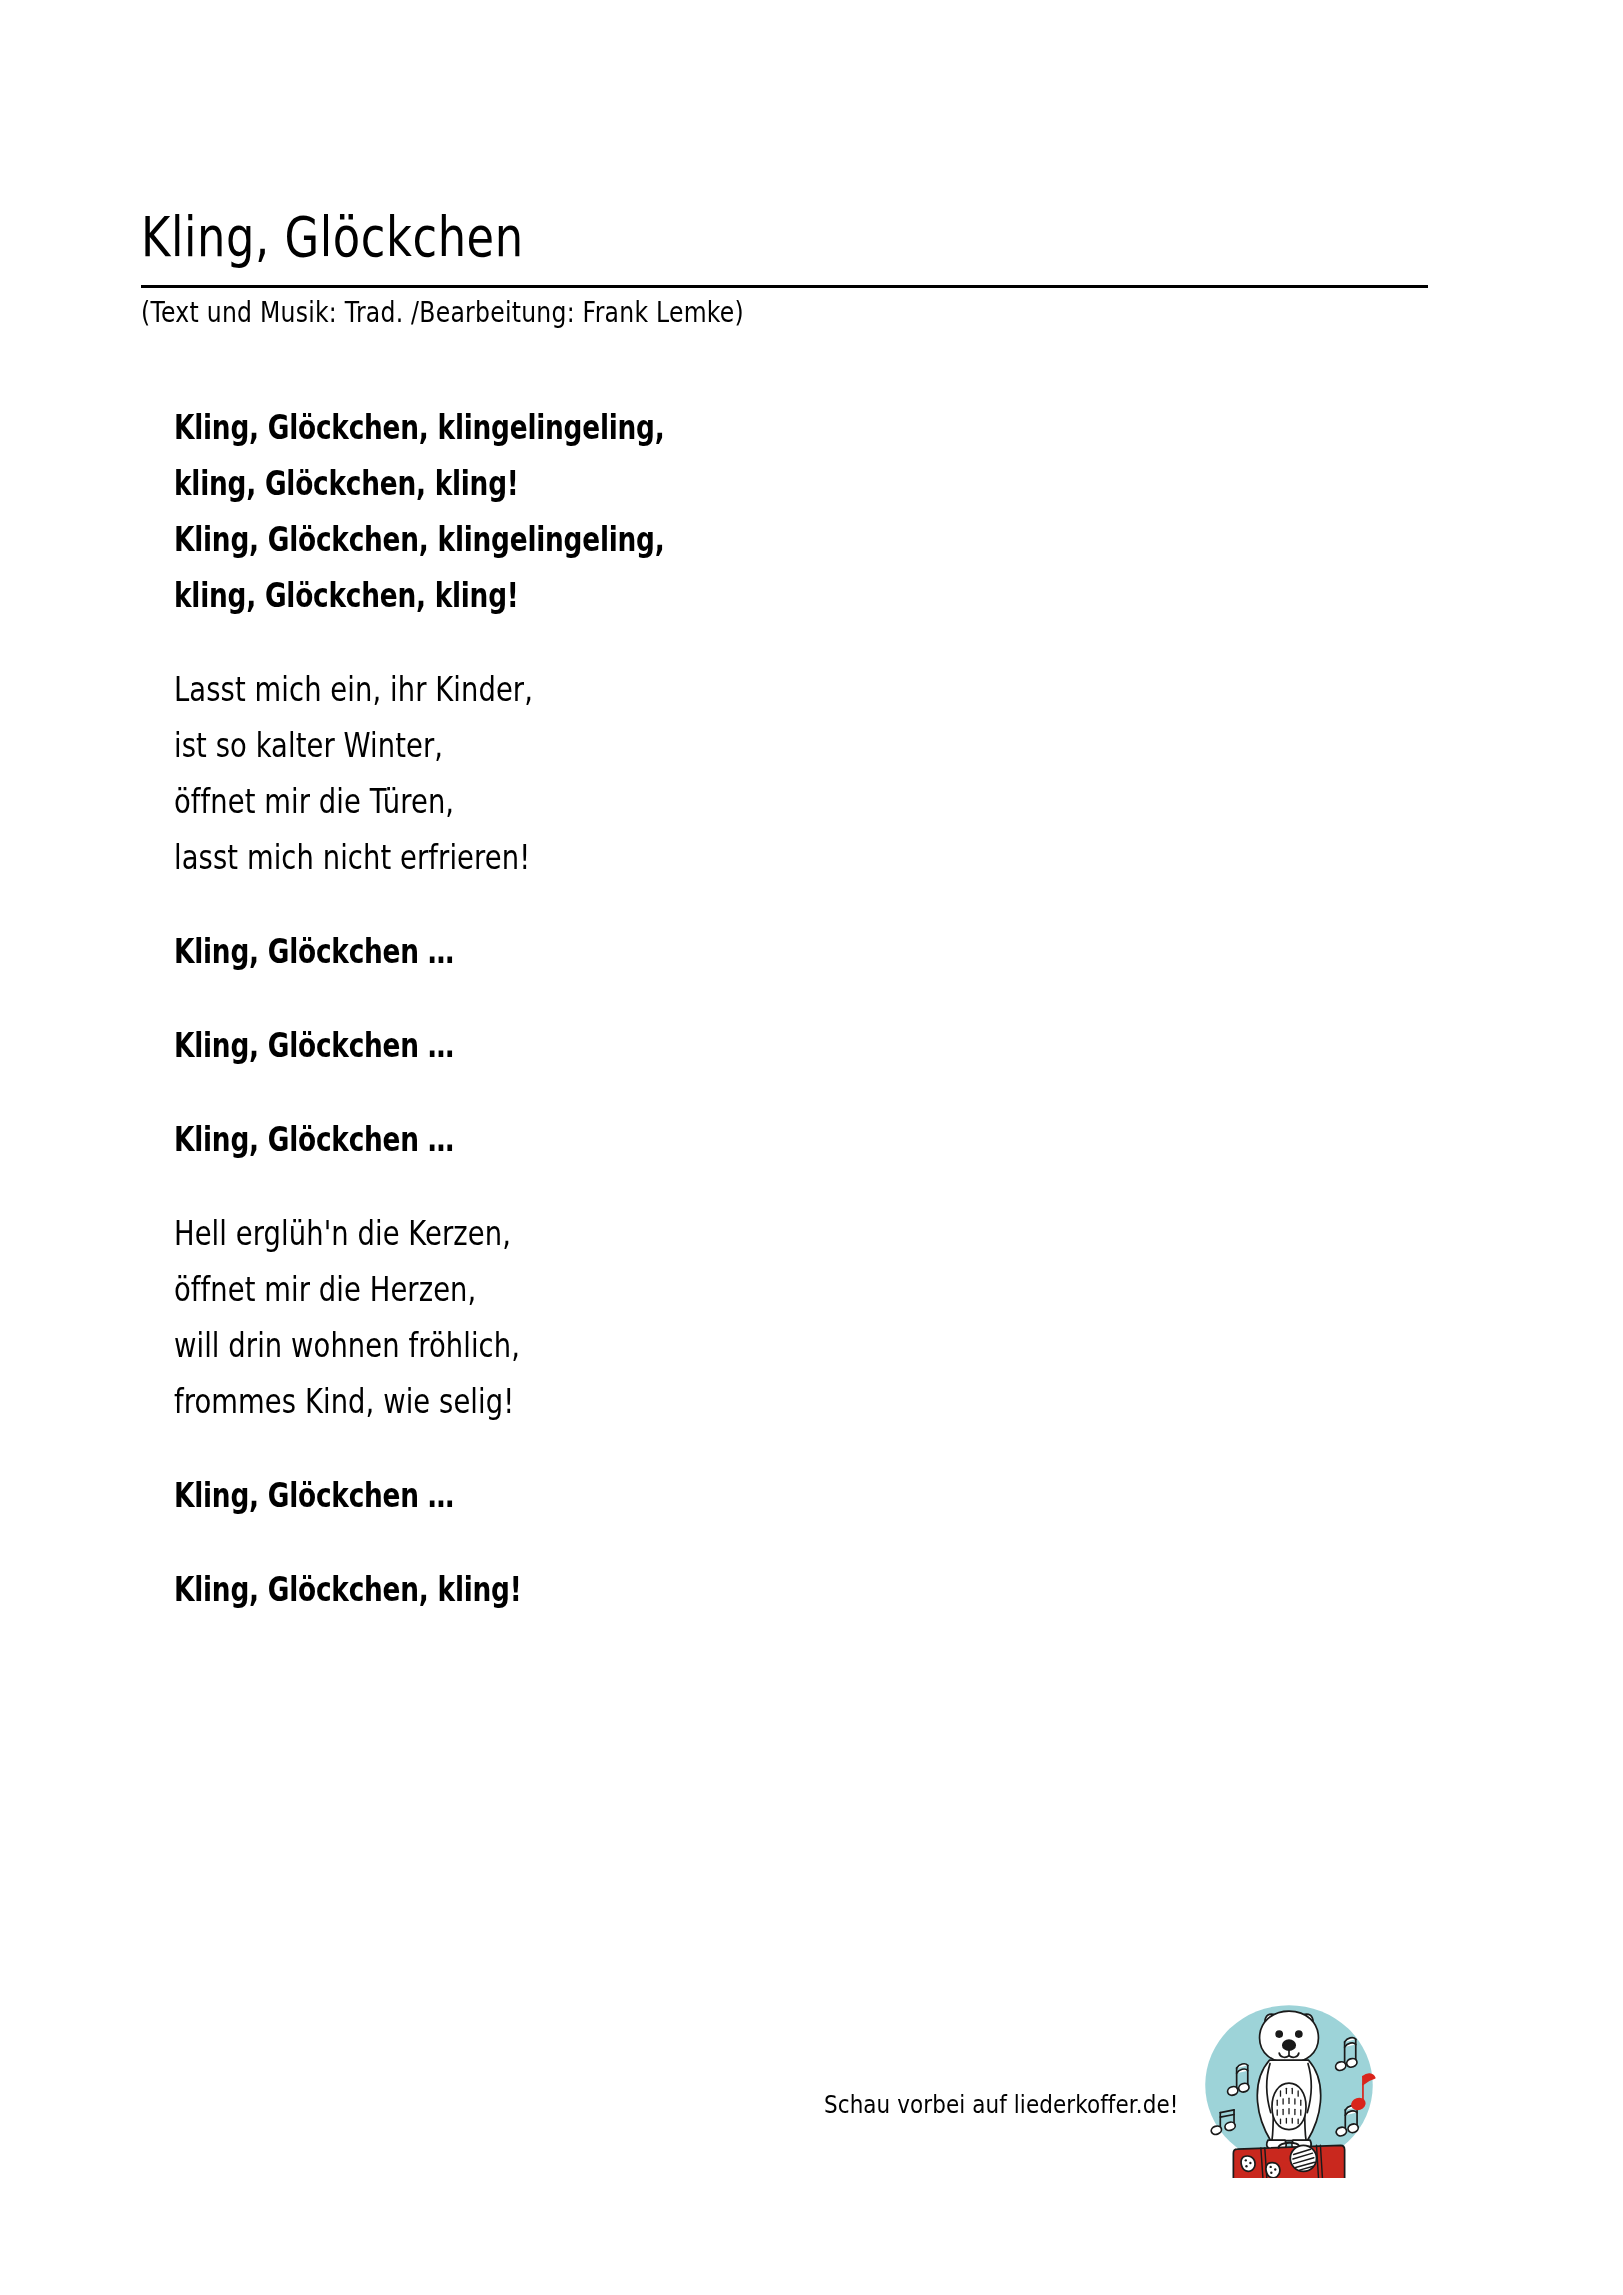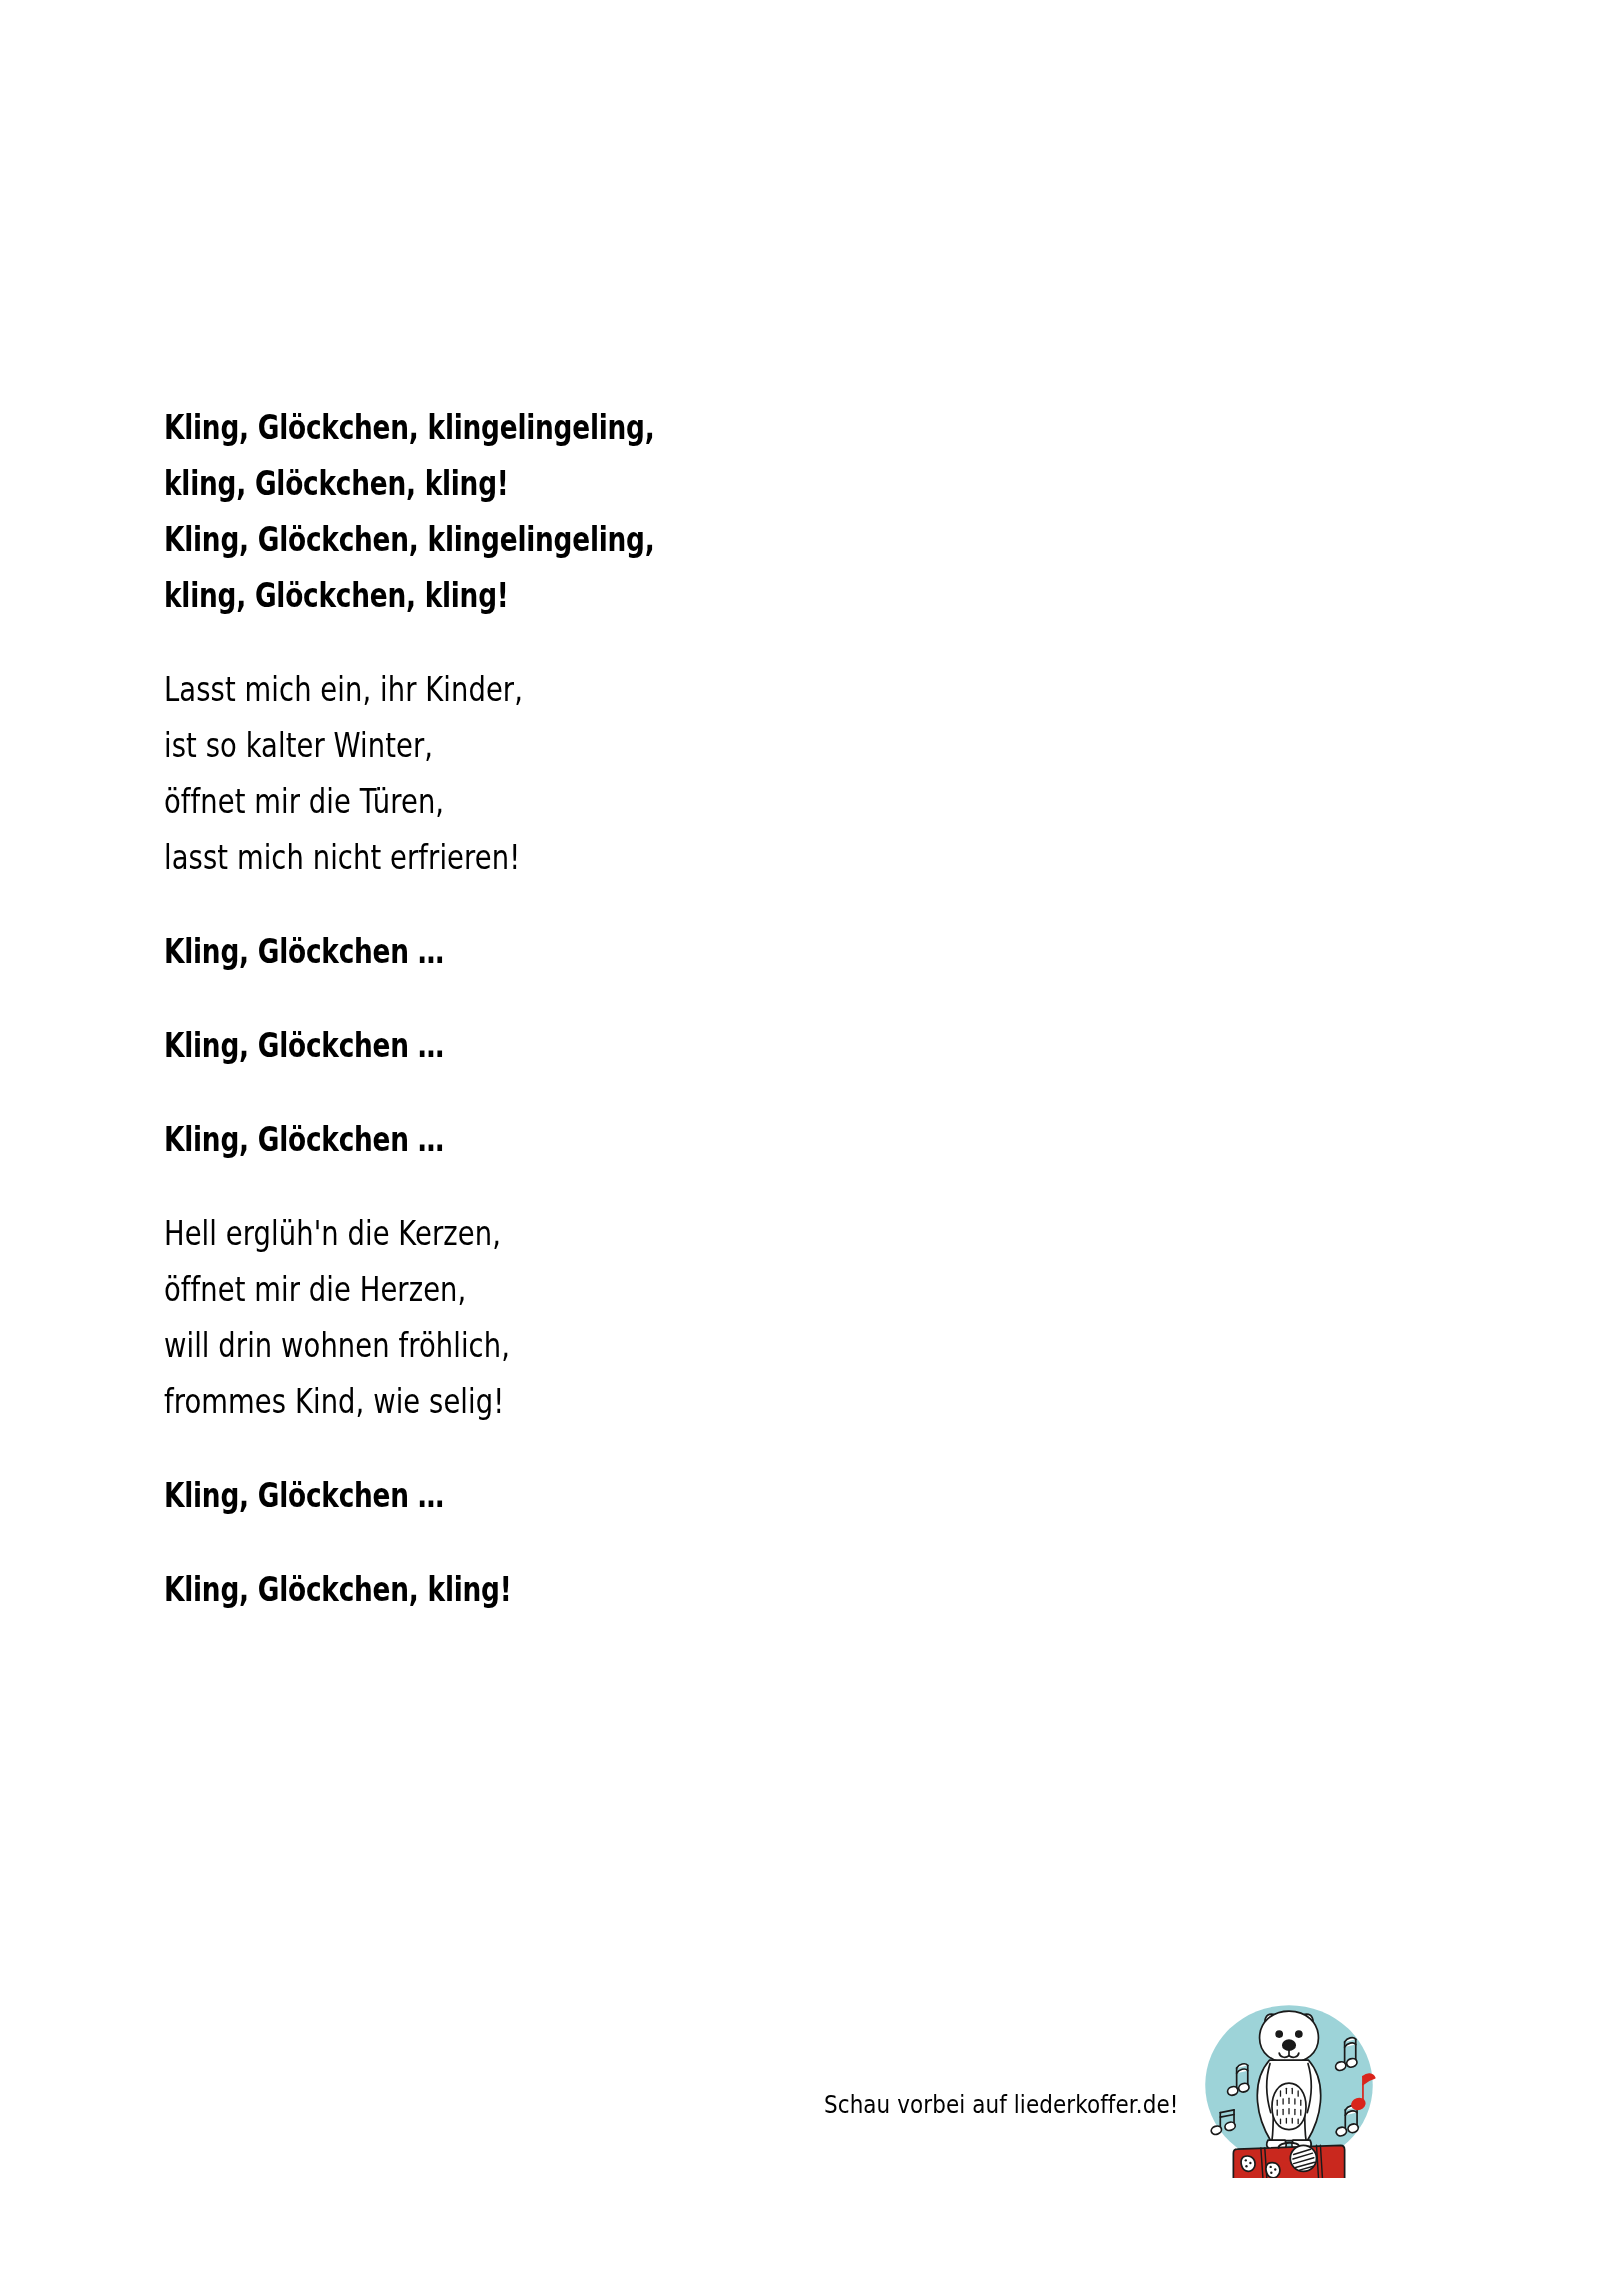--- a/index.html
+++ b/index.html
@@ -62,21 +62,21 @@
     line-height: 1.15;
     letter-spacing: 0.3px;
     transform: scaleX(0.84);
     transform-origin: left top;
     white-space: nowrap;
   }
 
   
   .lyrics {
     position: absolute;
-    left: 164px;
+    left: 174px;
     top: 400px;
     width: 1243px;
   }
 
   .stanza {
     margin: 0 0 38px 0;
   }
 
   .stanza:last-child {
     margin-bottom: 0;
@@ -134,20 +134,25 @@
     display: block;
     width: 100%;
     height: 100%;
   }
 </style>
 </head>
 <body>
 
 <div class="page">
 
+  <div class="title-block">
+    <h1 class="doc-title">Kling, Glöckchen</h1>
+    <div class="title-rule"></div>
+    <div class="doc-subtitle">(Text und Musik: Trad. /Bearbeitung: Frank Lemke)</div>
+  </div>
 
   <div class="lyrics">
       <div class="stanza refrain">
         <div class="line">Kling, Glöckchen, klingelingeling,</div>
         <div class="line">kling, Glöckchen, kling!</div>
         <div class="line">Kling, Glöckchen, klingelingeling,</div>
         <div class="line">kling, Glöckchen, kling!</div>
       </div>
       <div class="stanza verse">
         <div class="line">Lasst mich ein, ihr Kinder,</div>

